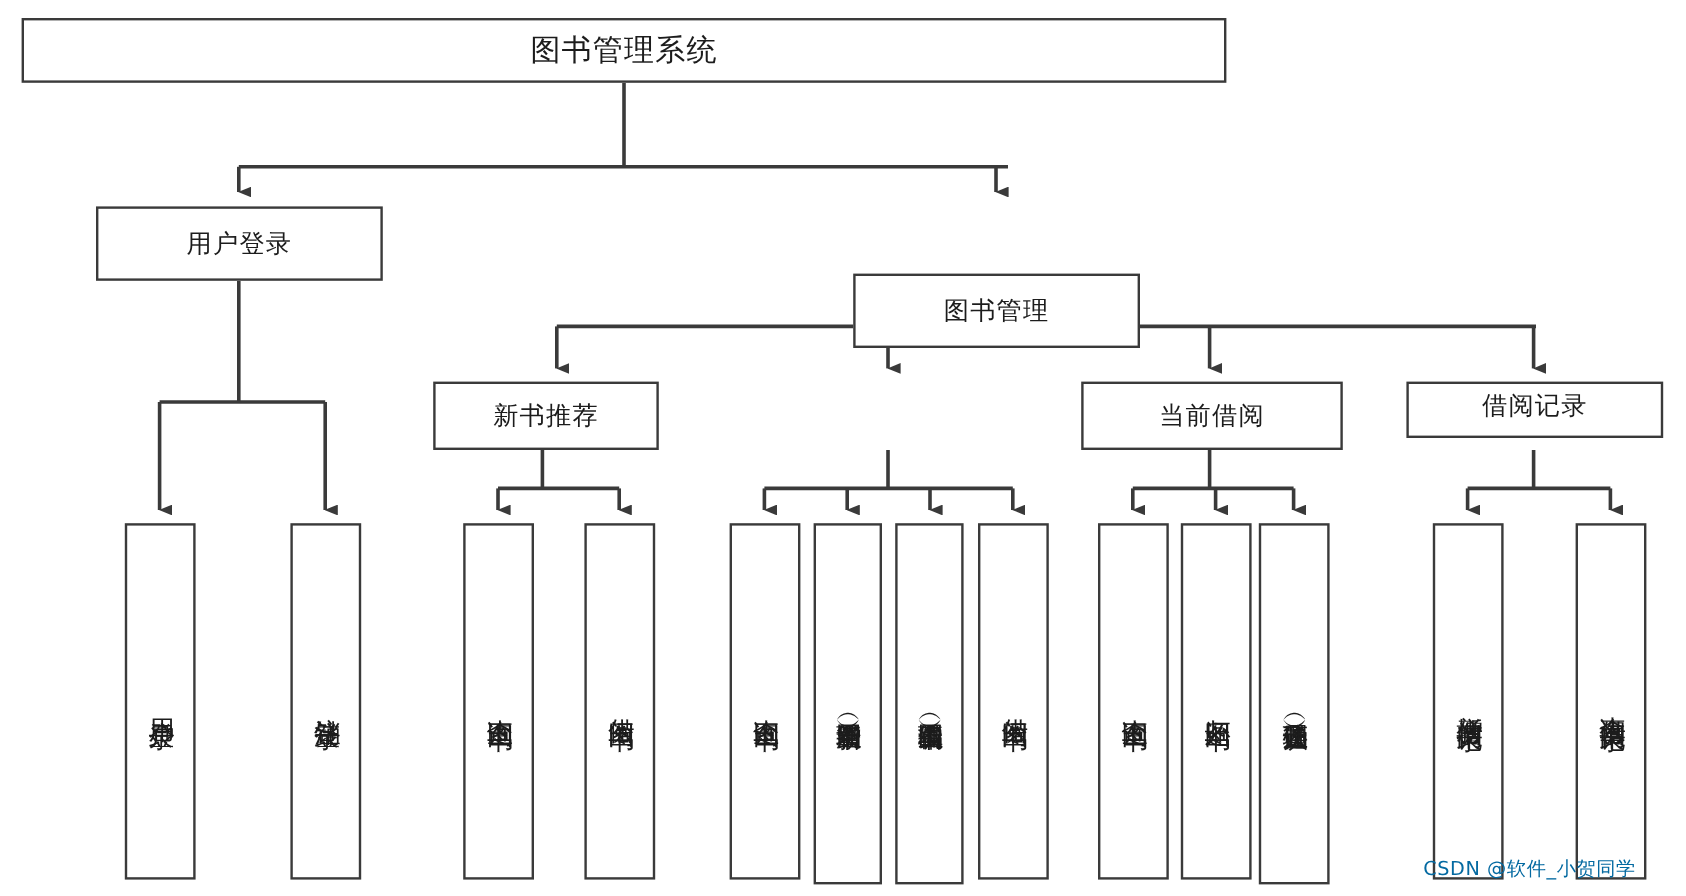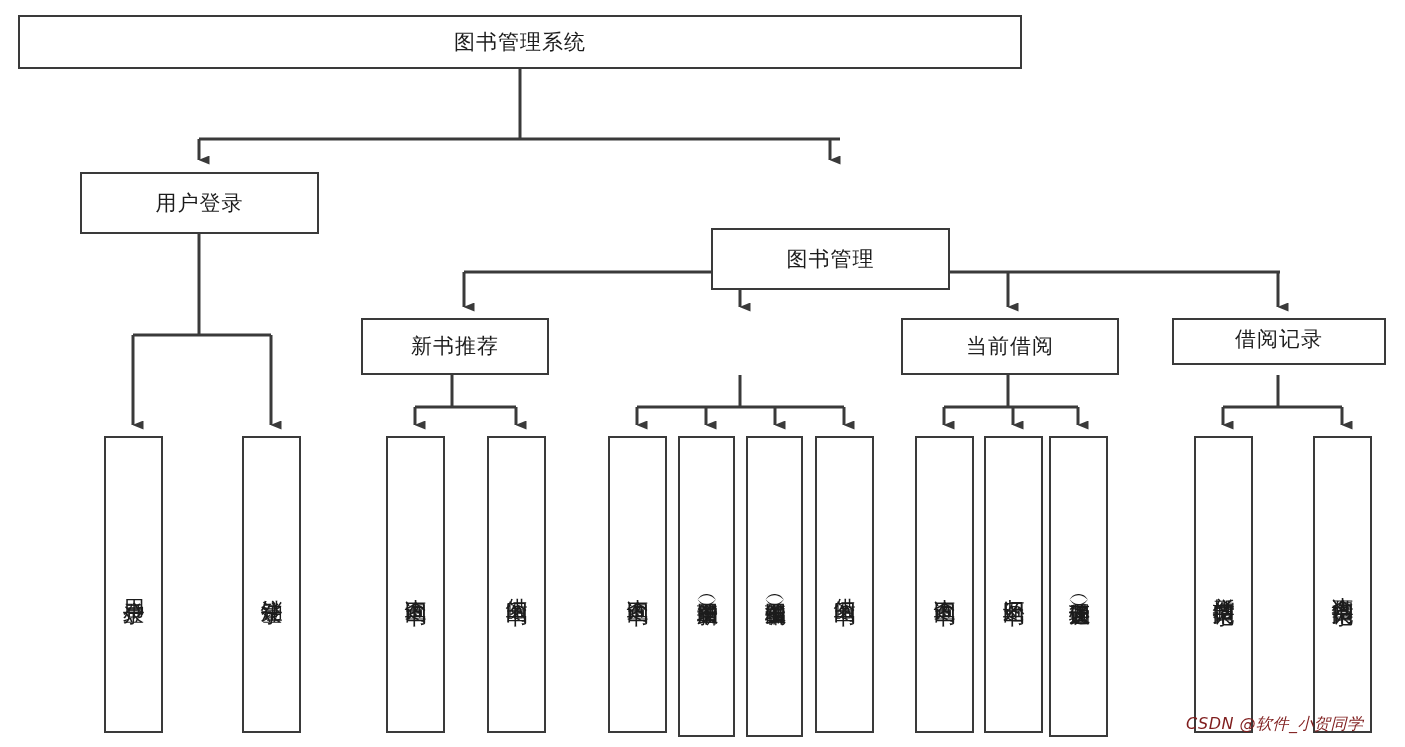--- a/index.html
+++ b/index.html
@@ -50,31 +50,30 @@
     white-space: nowrap;
     align-items: center;
     justify-content: center;
   }
   .node-v.tight {
     font-size: 21px;
     letter-spacing: 0px;
     line-height: 1.04;
   }
   #root-node {
-    font-size: 21px;
+    font-size: 25px;
   }
   #watermark {
     position: absolute;
     left: 1186px;
     top: 714px;
     font-size: 16px;
-    color: #7f1d1d;
+    color: #0369a1;
     white-space: nowrap;
     letter-spacing: 0.5px;
-    font-style: italic;
   }
 </style>
 </head>
 <body>
 
 <div id="canvas">
 
   <svg id="wires" viewBox="0 0 1405 747" xmlns="http://www.w3.org/2000/svg">
     <defs>
       <marker id="arrowhead" markerWidth="9" markerHeight="11" refX="4.5" refY="10.5" orient="auto" markerUnits="userSpaceOnUse">

